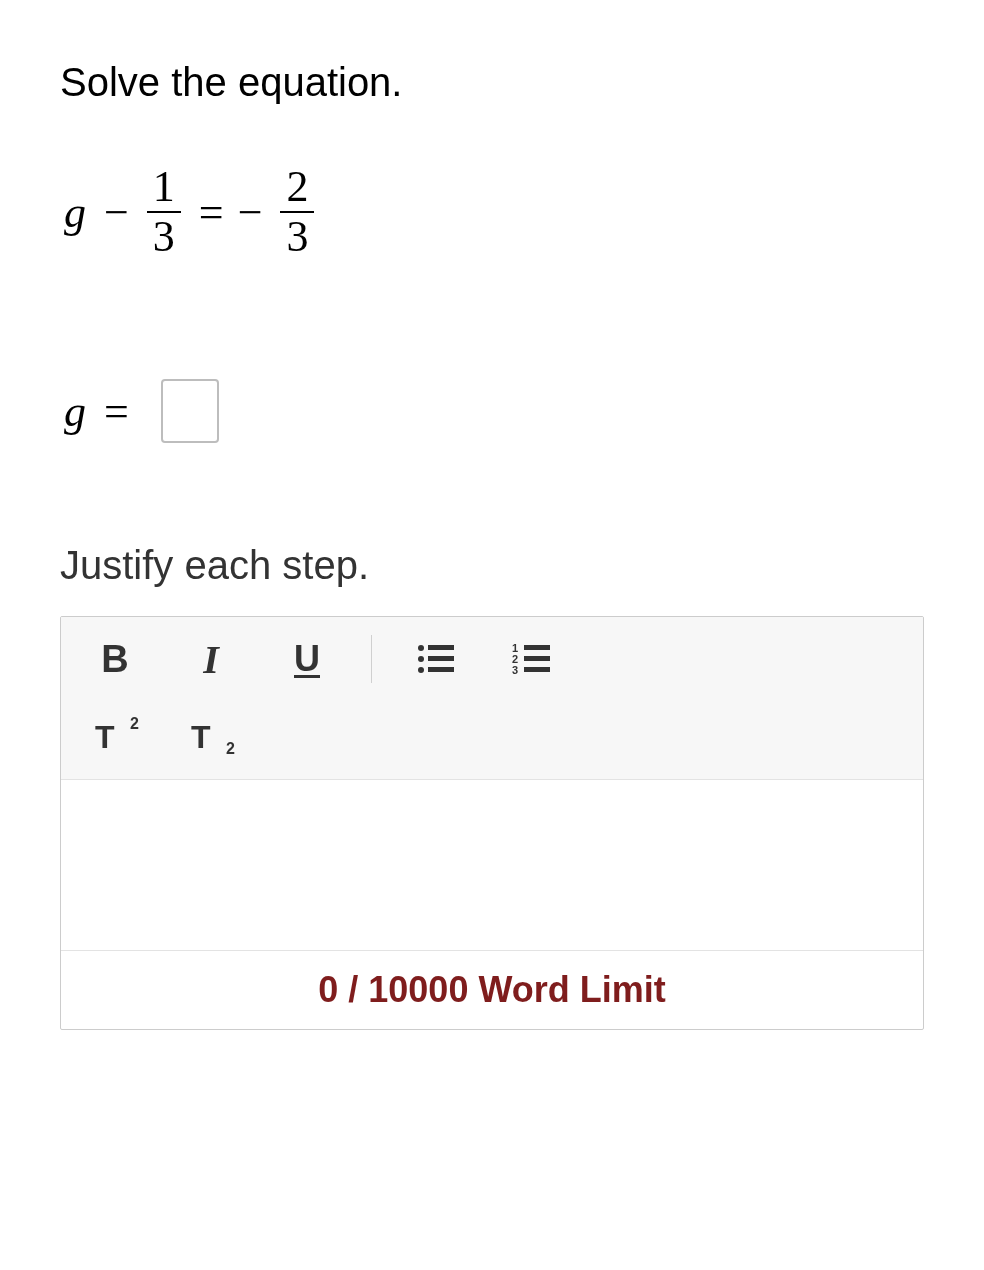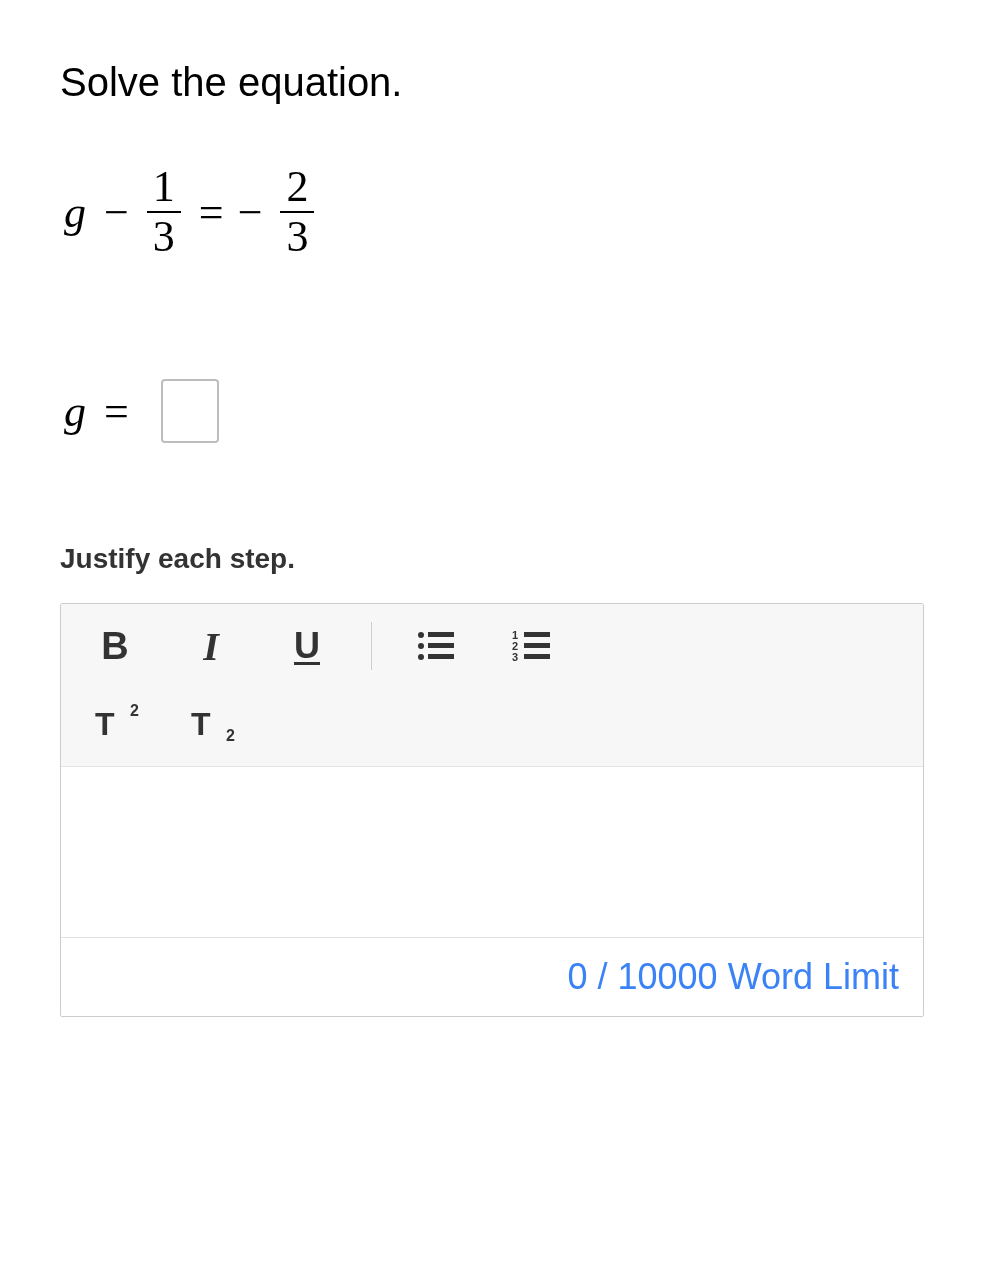--- a/index.html
+++ b/index.html
@@ -62,24 +62,24 @@
     height: 64px;
     border: 2px solid #bdbdbd;
     border-radius: 4px;
     background: #ffffff;
     margin-left: 18px;
     font-size: 36px;
     text-align: center;
     font-family: "Times New Roman", Times, serif;
   }
   .justify-text {
-    font-size: 28px;
+    font-size: 40px;
     color: #333333;
     margin-bottom: 28px;
-    font-weight: 700;
+    font-weight: 400;
   }
   .editor-wrap {
     border: 1px solid #cccccc;
     border-radius: 2px;
     overflow: hidden;
   }
   .toolbar {
     background: #f7f7f7;
     border-bottom: 1px solid #e3e3e3;
     padding: 14px 8px;
@@ -153,24 +153,25 @@
     right: -4px;
   }
   .editor-area {
     min-height: 170px;
     padding: 16px;
     font-size: 28px;
     outline: none;
   }
   .editor-footer {
     border-top: 1px solid #e3e3e3;
-    text-align: right;
+    text-align: center;
     padding: 18px 24px;
     font-size: 36px;
-    color: #3b82f6;
+    color: #7f1d1d;
+    font-weight: bold;
   }
   
   svg {
     display: block;
   }
 </style>
 </head>
 <body>
 
 <div class="prompt-text">Solve the equation.</div>

